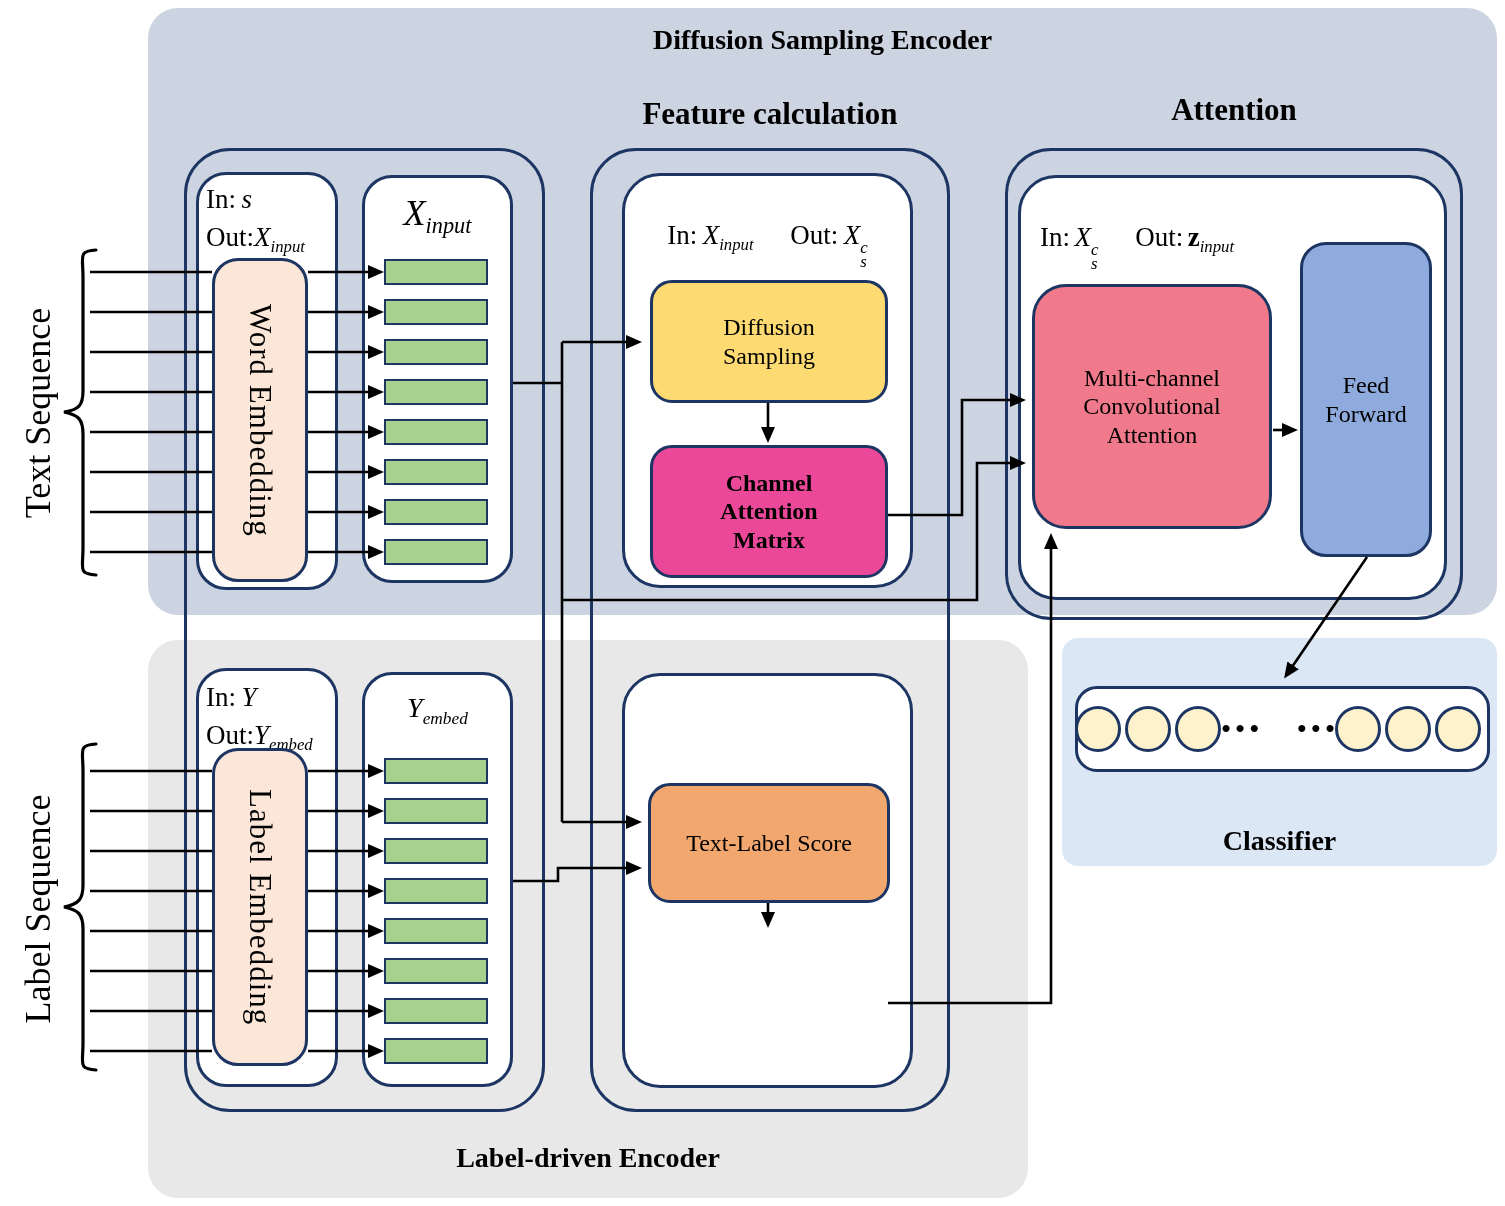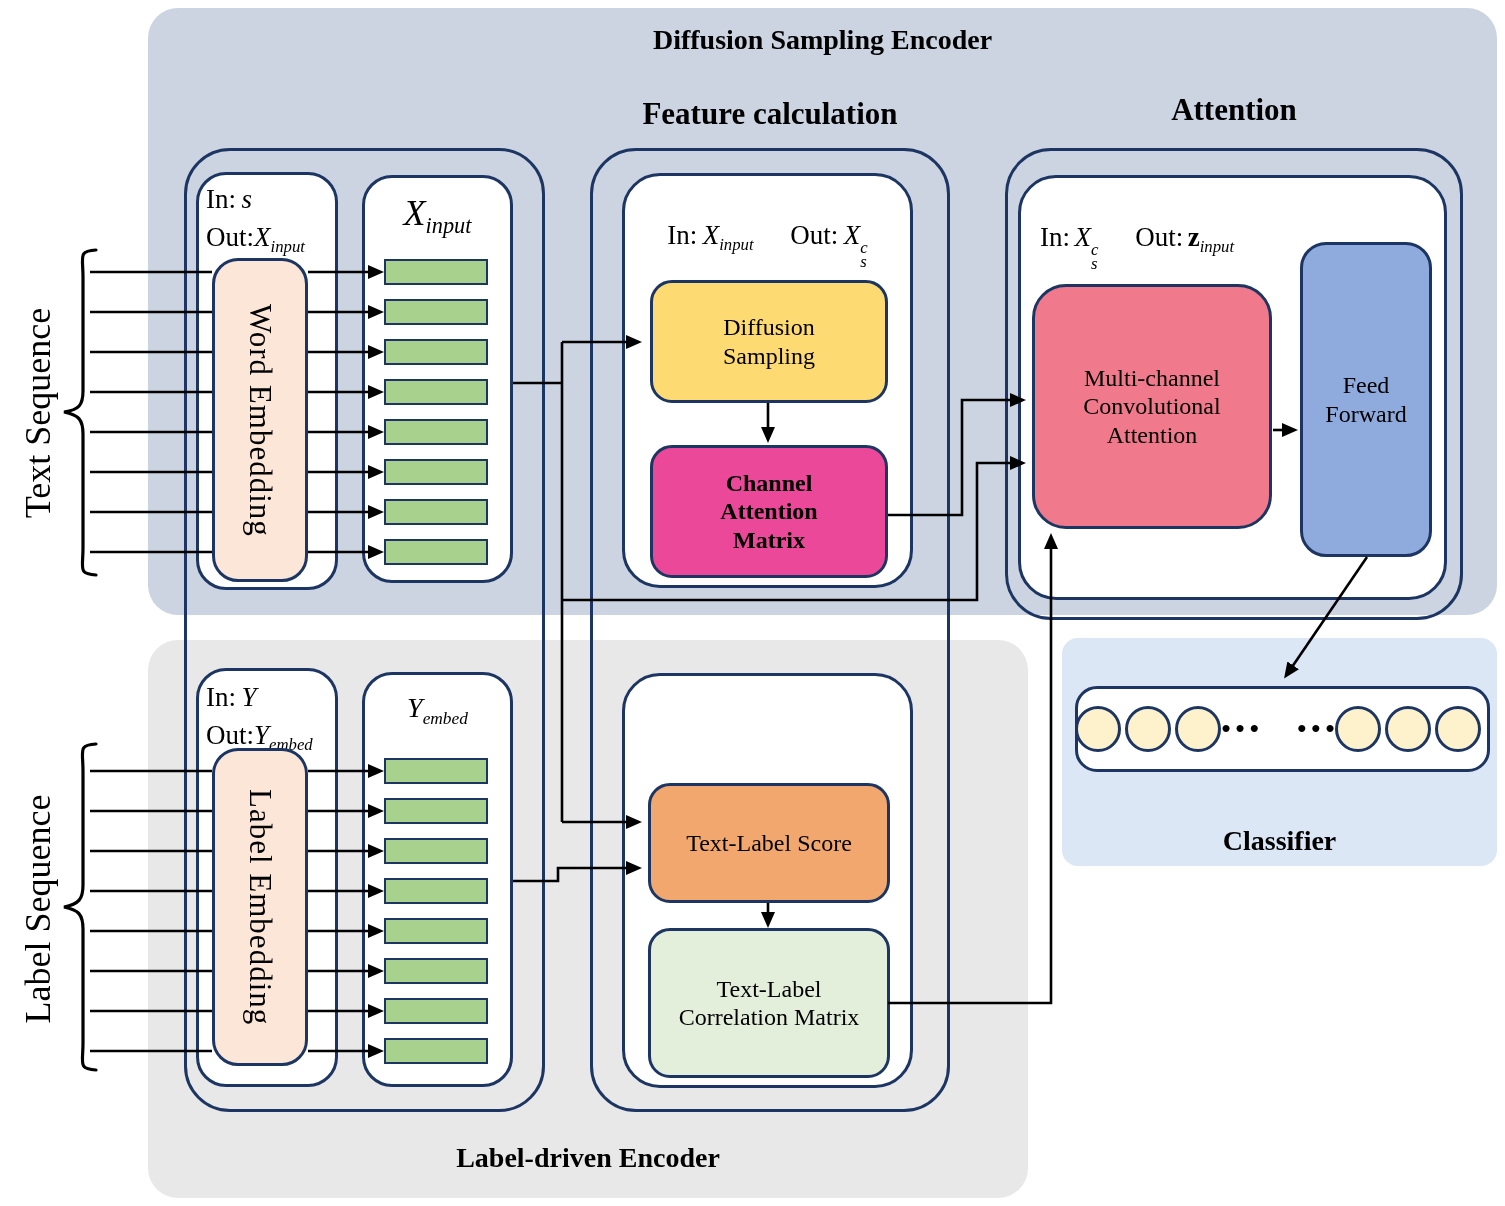--- a/index.html
+++ b/index.html
@@ -111,23 +111,20 @@
     <span style="width:170px;">Diffusion Sampling</span>
   </div>
   <div class="abs cbox" style="left: 650px; top: 445px; width: 238px; height: 133px; background-color: #ec4899; font-weight: bold;">
     <span style="width:170px;">Channel Attention Matrix</span>
   </div>
 
   <div class="abs whitebox" style="left:622px;top:673px;width:291px;height:415px;border-radius:38px;"></div>
   <div class="abs cbox" style="left: 648px; top: 783px; width: 242px; height: 120px; background-color: rgb(242, 167, 111);">
     <span style="width:170px;">Text-Label Score</span>
   </div>
-  <div class="abs cbox" style="left: 648px; top: 928px; width: 242px; height: 150px; background-color: rgb(228, 239, 219);">
-    <span style="width:190px;">Text-Label Correlation Matrix</span>
-  </div>
 
   <div class="abs whitebox" style="left:1018px;top:175px;width:429px;height:425px;border-radius:38px;"></div>
   <div class="abs io" style="left:1040px;top:222px;">
     <span>In:</span>  <i>X</i><span class="ss">
         <i>c</i>
         <i>s</i>
       </span>
     <span class="gap">Out:</span>  <b>z</b><sub>input</sub>
   </div>
   <div class="abs cbox" style="left: 1032px; top: 284px; width: 240px; height: 245px; border-radius: 34px; background-color: rgb(240, 121, 139);">

